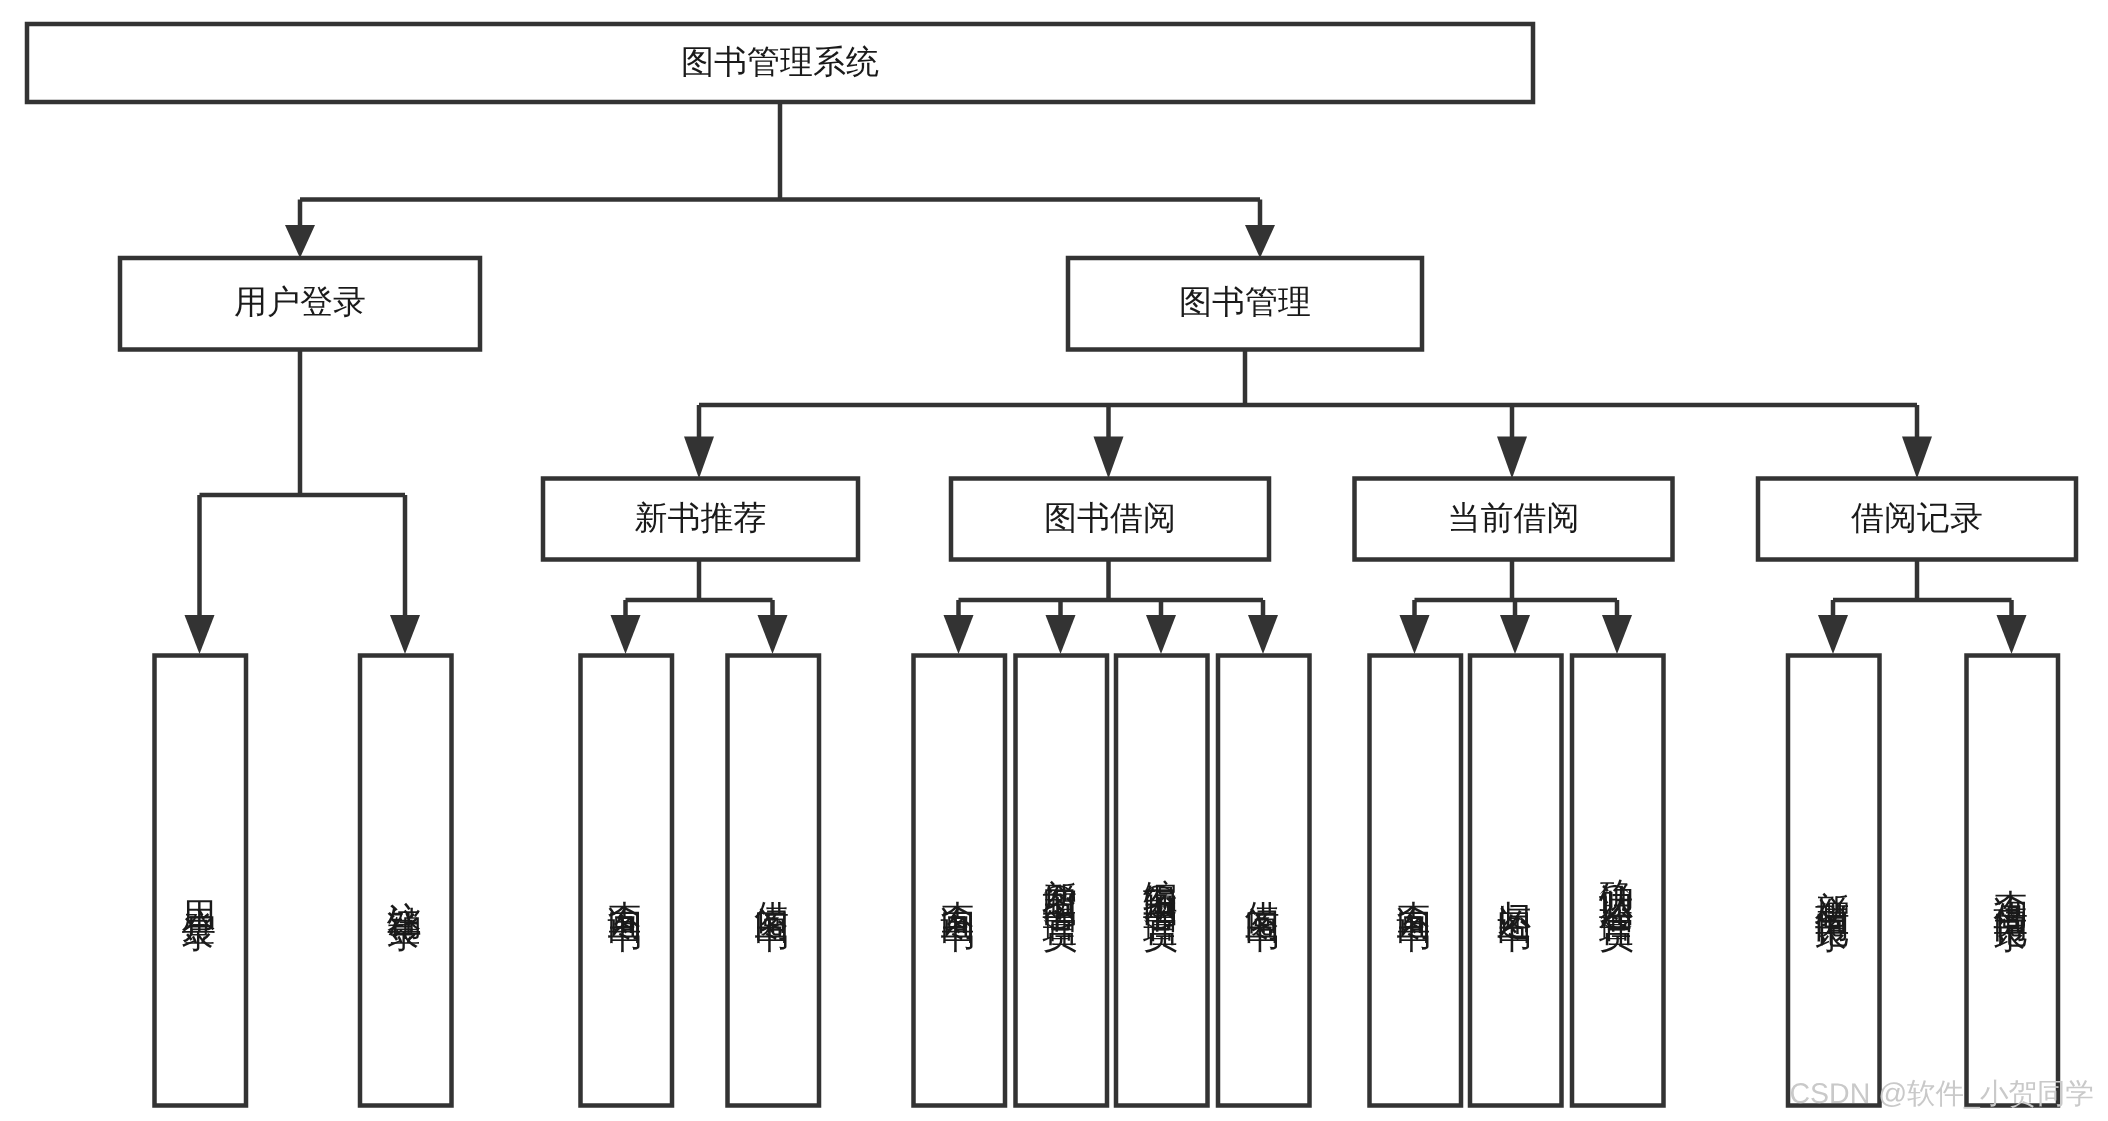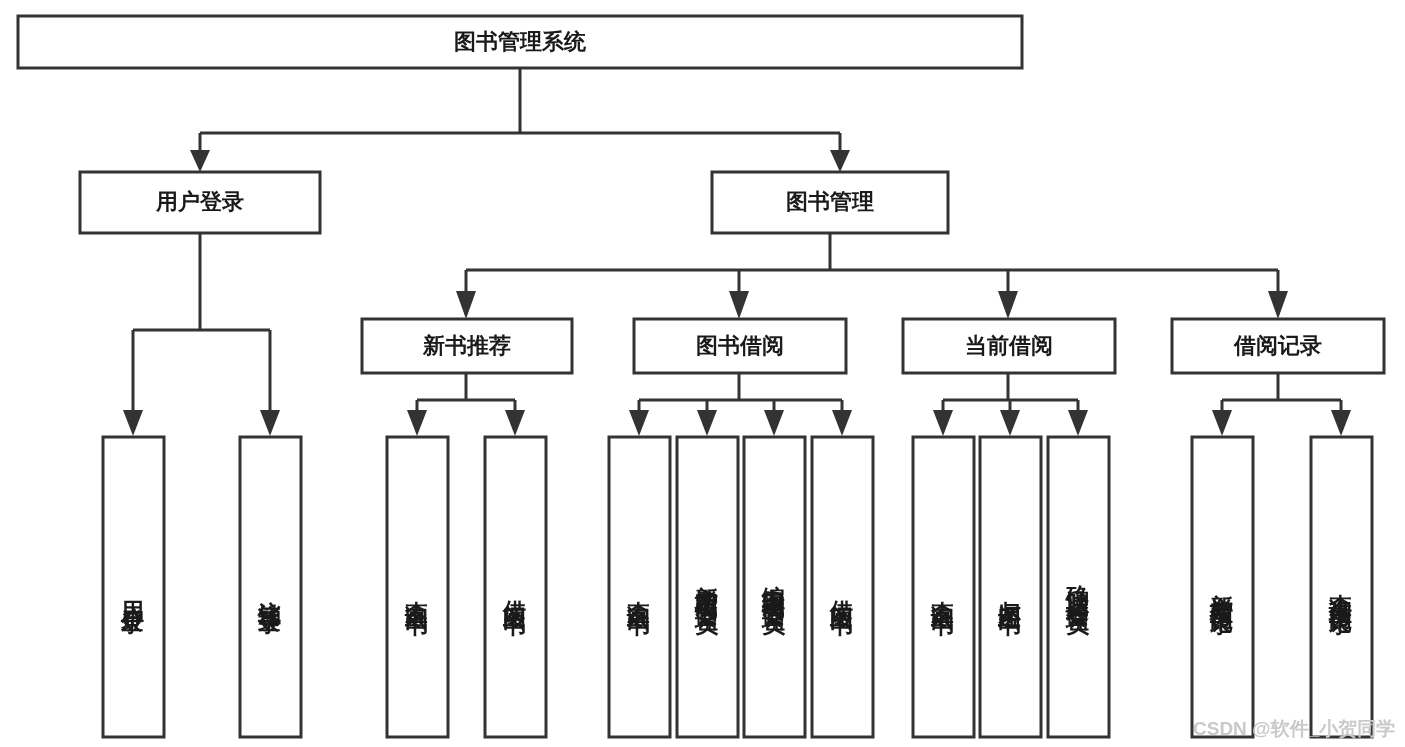--- a/index.html
+++ b/index.html
@@ -13,21 +13,20 @@
     font-family: "Liberation Sans", "DejaVu Sans", sans-serif;
     position: relative;
     overflow: hidden;
   }
   #diagram-root {
     position: absolute;
     left: 0;
     top: 0;
     width: 1405px;
     height: 747px;
-    font-weight: bold;
   }
   .node-box {
     fill: #ffffff;
     stroke: #333333;
     stroke-width: 3;
   }
   .node-label {
     fill: #1a1a1a;
     font-family: "Liberation Sans", "DejaVu Sans", sans-serif;
     font-size: 22px;

